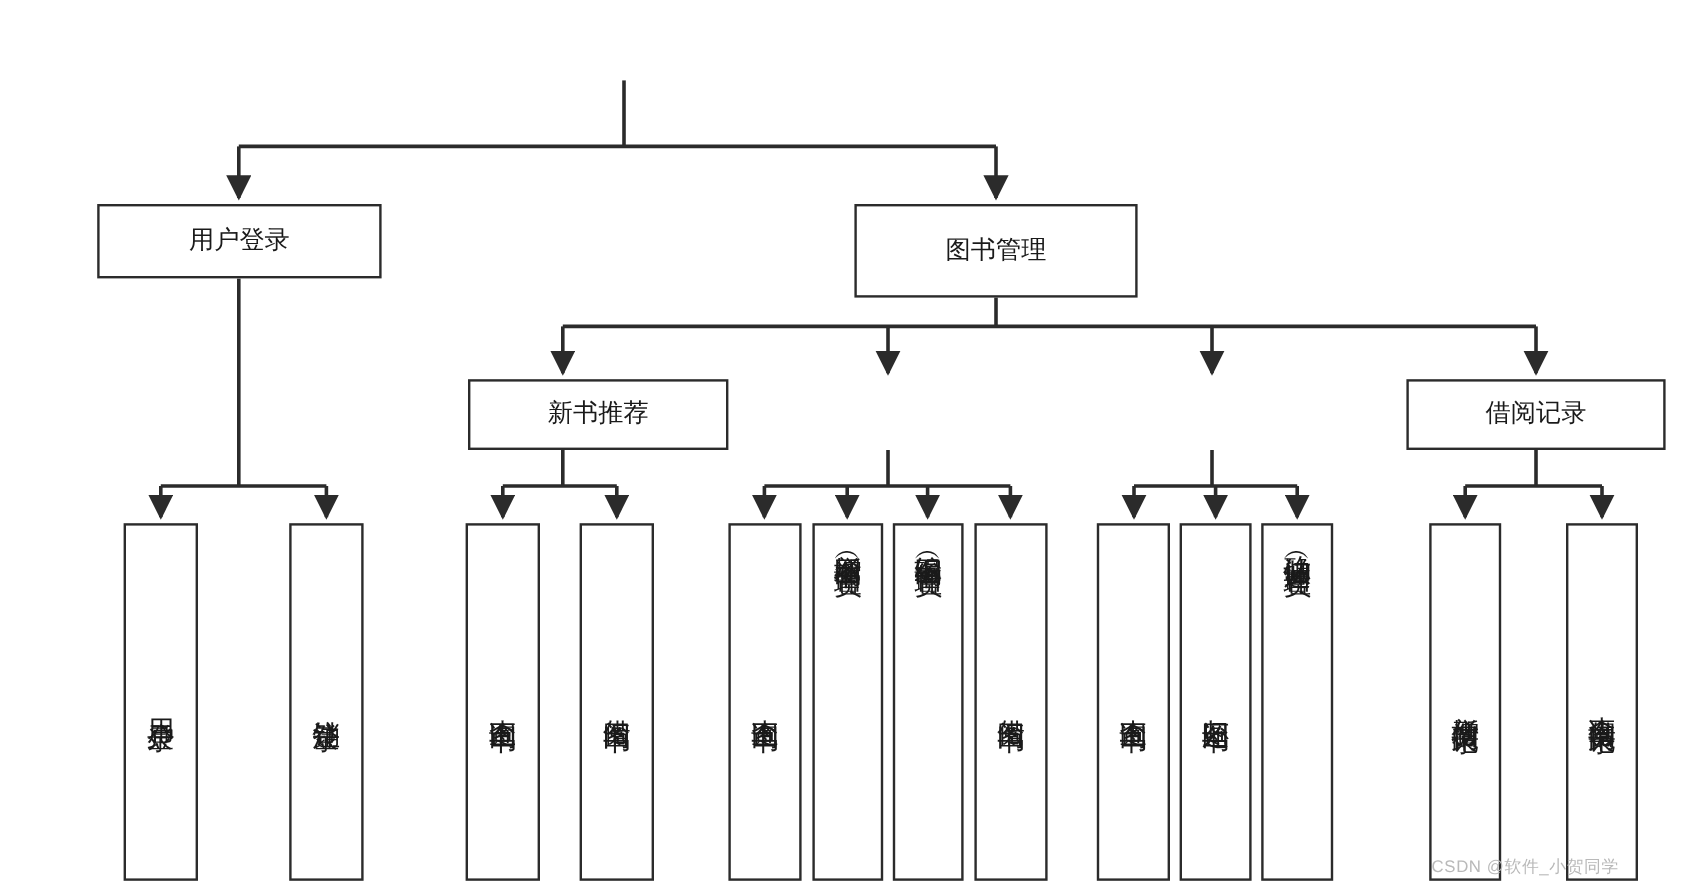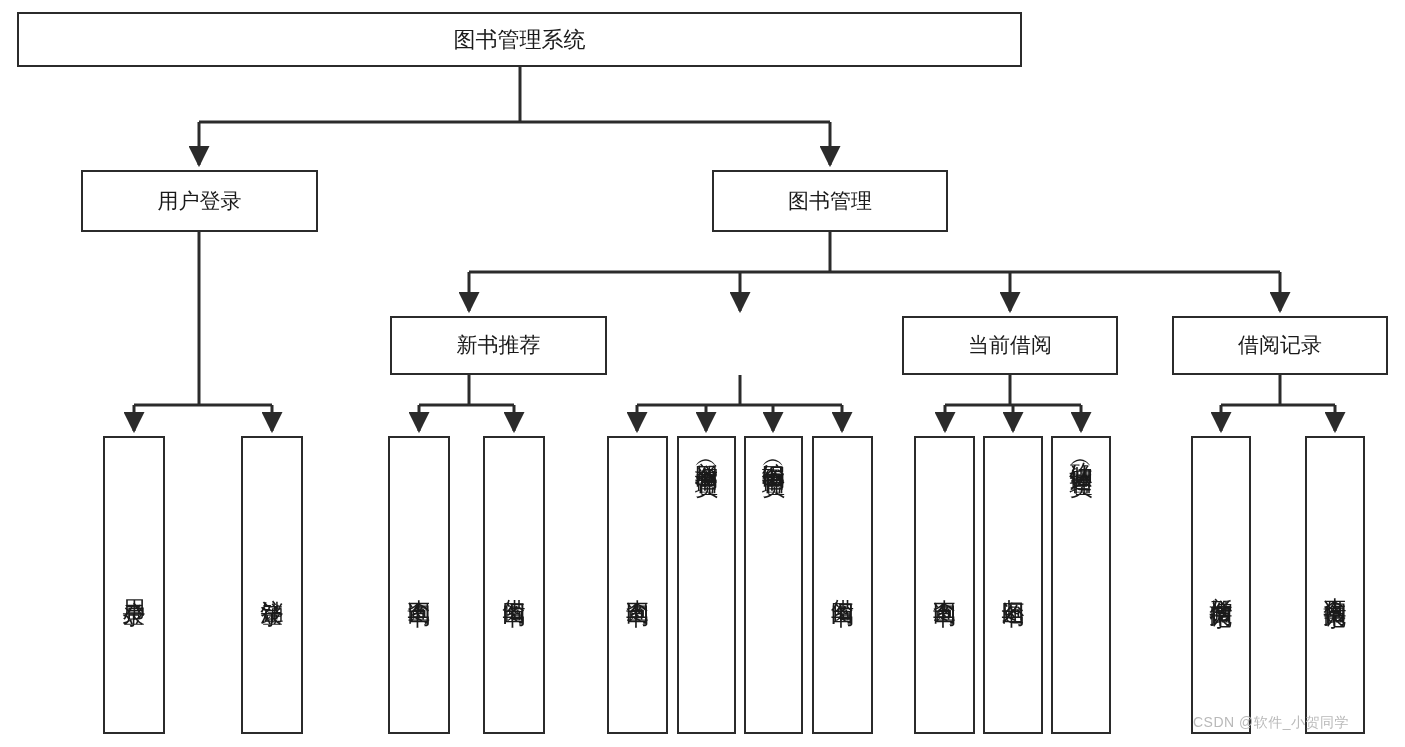--- a/index.html
+++ b/index.html
@@ -125,36 +125,30 @@
       <path d="M 1013 405 L 1013 431" marker-end="url(#arrow)"></path>
       <path d="M 1081 405 L 1081 431" marker-end="url(#arrow)"></path>
 
       <path d="M 1280 375 L 1280 405"></path>
       <path d="M 1221 405 L 1335 405"></path>
       <path d="M 1221 405 L 1221 431" marker-end="url(#arrow)"></path>
       <path d="M 1335 405 L 1335 431" marker-end="url(#arrow)"></path>
     </g>
   </svg>
 
-  <div class="node horiz root" style="left:17px; top:12px; width:1005px; height:55px;">
-    <span class="label">图书管理系统</span>
-  </div>
 
   <div class="node horiz" style="left:81px; top:170px; width:237px; height:62px;">
     <span class="label">用户登录</span>
   </div>
-  <div class="node horiz" style="left:712px; top:170px; width:236px; height:62px;">
+  <div class="node horiz" style="left:712px; top:170px; width:236px; height:78px;">
     <span class="label">图书管理</span>
   </div>
 
   <div class="node horiz" style="left:361px; top:316px; width:217px; height:59px;margin-left:29px;">
     <span class="label">新书推荐</span>
-  </div>
-  <div class="node horiz" style="left:902px; top:316px; width:216px; height:59px;">
-    <span class="label">当前借阅</span>
   </div>
   <div class="node horiz" style="left:1172px; top:316px; width:216px; height:59px;">
     <span class="label">借阅记录</span>
   </div>
 
   <div class="node vert mid" style="left:103px; top:436px; width:62px; height:298px;">
     <span class="label">用户登录</span>
   </div>
   <div class="node vert mid" style="left:241px; top:436px; width:62px; height:298px;">
     <span class="label">注销登录</span>

